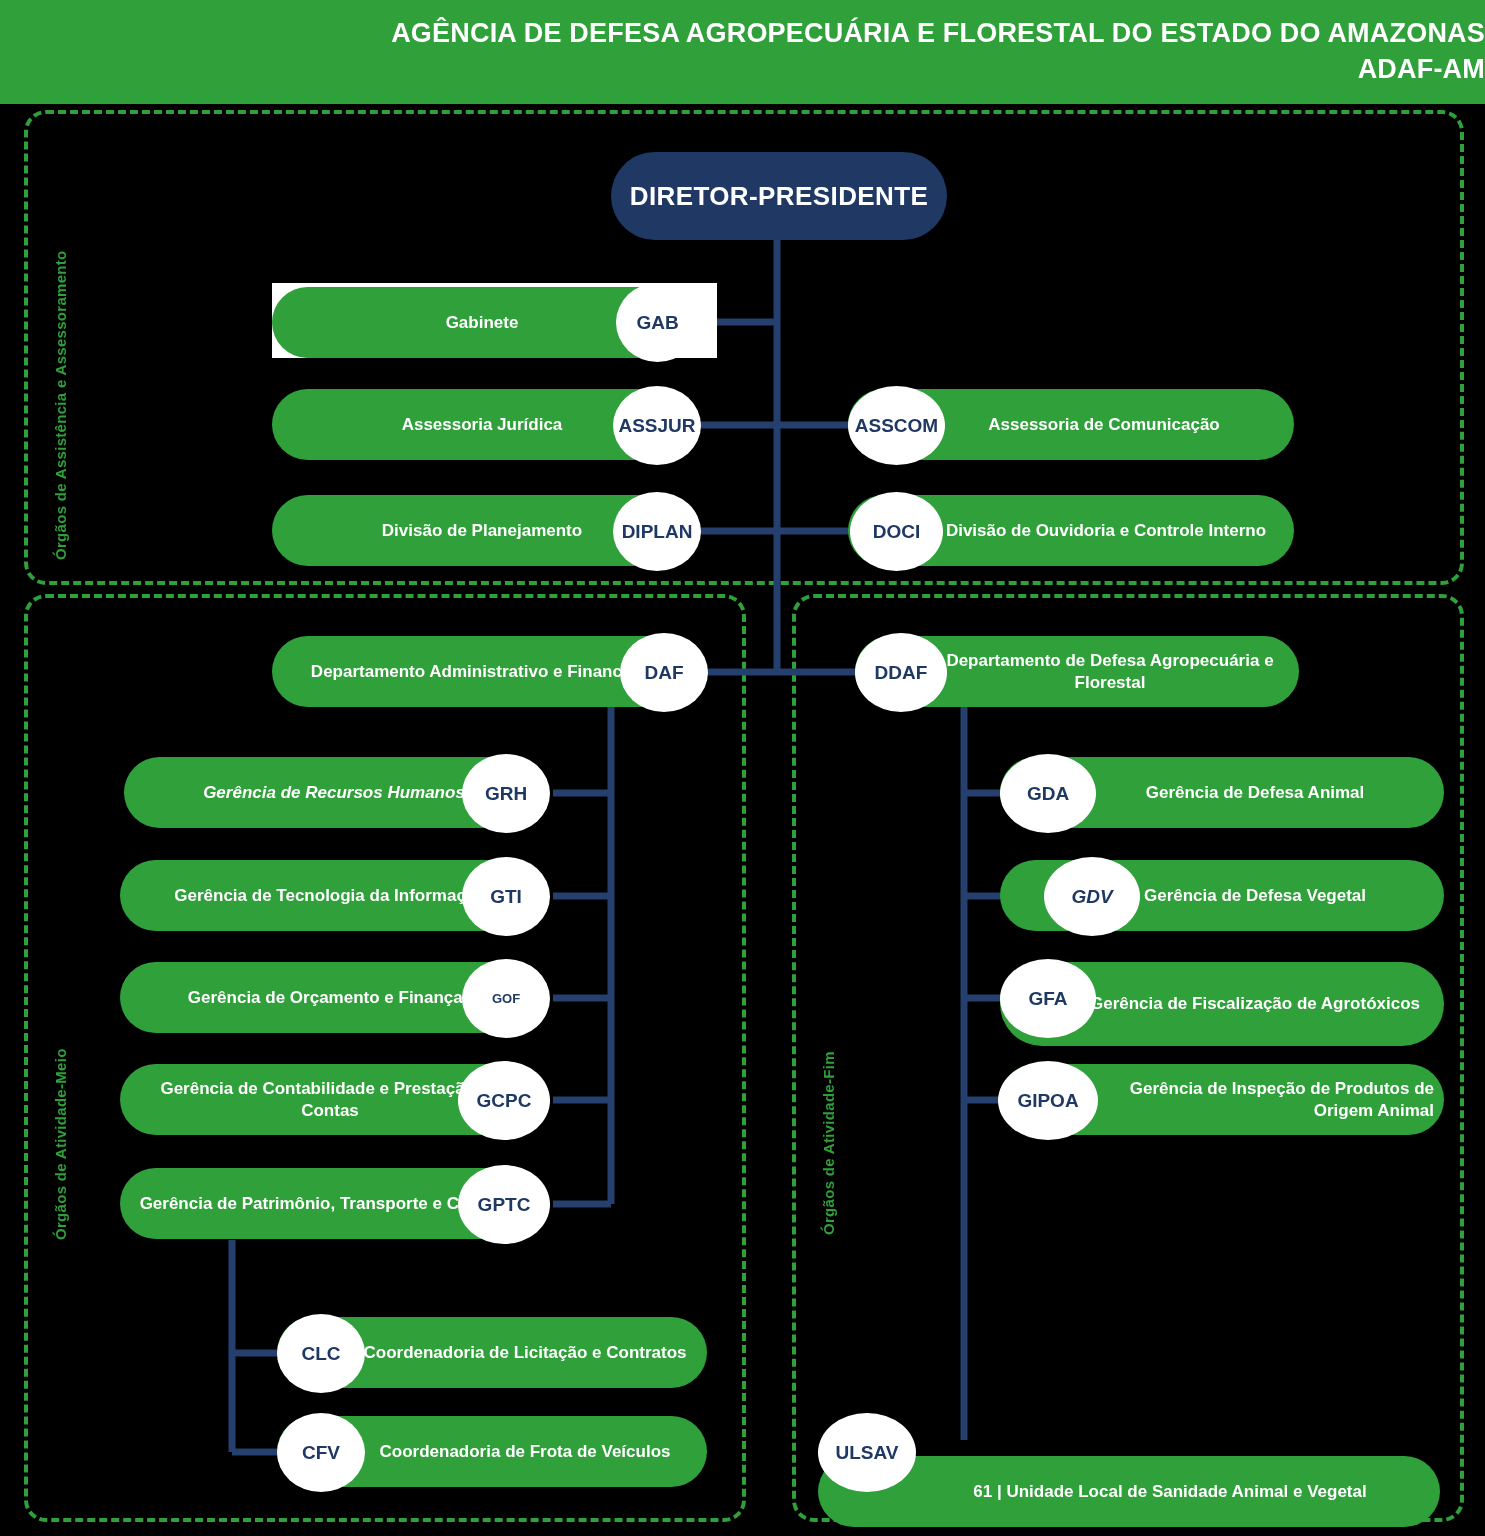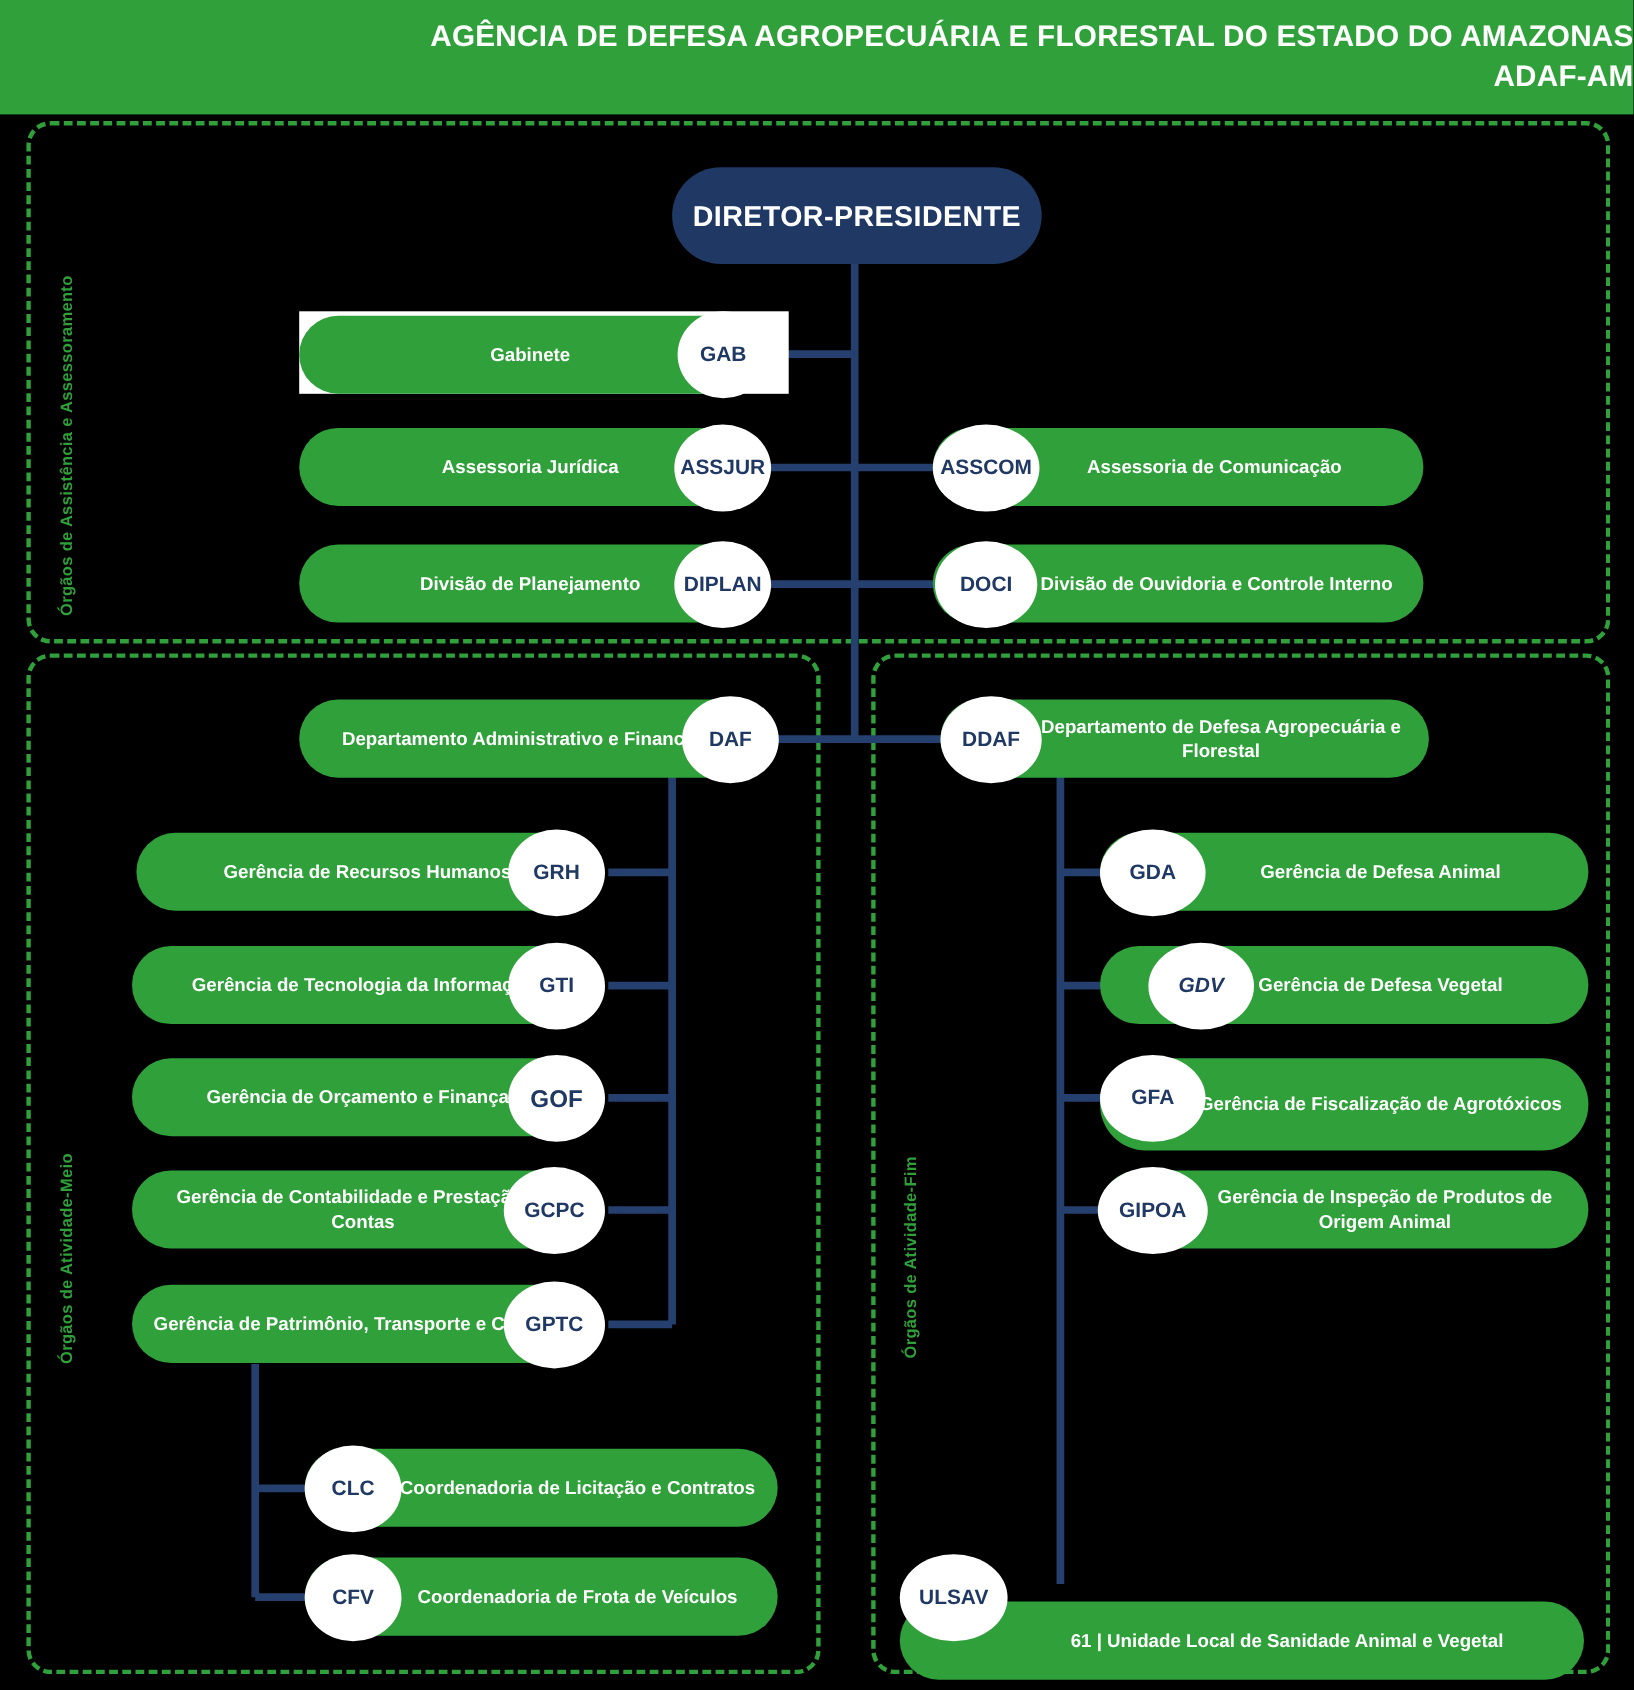--- a/index.html
+++ b/index.html
@@ -153,42 +153,42 @@
 <div class="node">
   <div class="pill" style="left:272px;top:636px;width:420px;height:71px;">
     <span class="ptext">Departamento Administrativo e Financeiro</span>
   </div>
   <div class="badge" style="left:620px;top:633px;width:88px;height:79px;font-size:19px;">
     <span>DAF</span>
   </div>
 </div>
 
 <div class="node">
-  <div class="pill" style="left:124px;top:757px;width:420px;height:71px;">
+  <div class="pill" style="left:124px;top:757px;width:420px;height:71px;font-style:italic;">
     <span class="ptext">Gerência de Recursos Humanos</span>
   </div>
   <div class="badge" style="left:462px;top:754px;width:88px;height:79px;font-size:19px;">
     <span>GRH</span>
   </div>
 </div>
 
 <div class="node">
   <div class="pill" style="left:120px;top:860px;width:420px;height:71px;">
     <span class="ptext">Gerência de Tecnologia da Informação</span>
   </div>
   <div class="badge" style="left:462px;top:857px;width:88px;height:79px;font-size:19px;">
     <span>GTI</span>
   </div>
 </div>
 
 <div class="node">
   <div class="pill" style="left:120px;top:962px;width:420px;height:71px;">
     <span class="ptext">Gerência de Orçamento e Finanças</span>
   </div>
-  <div class="badge" style="left:462px;top:959px;width:88px;height:79px;font-size:22px;">
+  <div class="badge" style="left:462px;top:959px;width:88px;height:79px;font-size:13px;">
     <span>GOF</span>
   </div>
 </div>
 
 <div class="node">
   <div class="pill" style="left:120px;top:1064px;width:420px;height:71px;">
     <span class="ptext">Gerência de Contabilidade e Prestação de Contas</span>
   </div>
   <div class="badge" style="left:458px;top:1061px;width:92px;height:79px;font-size:19px;">
     <span>GCPC</span>
@@ -253,21 +253,21 @@
   <div class="pill" style="left:1000px;top:962px;width:444px;height:84px;">
     <span class="ptext" style="padding-left:76px;">Gerência de Fiscalização de Agrotóxicos</span>
   </div>
   <div class="badge" style="left:1000px;top:959px;width:96px;height:79px;font-size:19px;">
     <span>GFA</span>
   </div>
 </div>
 
 <div class="node">
   <div class="pill" style="left:1000px;top:1064px;width:444px;height:71px;">
-    <span class="ptext" style="padding-left:84px;">Gerência de Inspeção de Produtos de Origem Animal</span>
+    <span class="ptext" style="padding-left:84px;text-align:right;">Gerência de Inspeção de Produtos de Origem Animal</span>
   </div>
   <div class="badge" style="left:998px;top:1061px;width:100px;height:79px;font-size:19px;">
     <span>GIPOA</span>
   </div>
 </div>
 
 <div class="node">
   <div class="pill" style="left:818px;top:1456px;width:622px;height:71px;">
     <span class="ptext" style="padding-left:92px;">61 | Unidade Local de Sanidade Animal e Vegetal</span>
   </div>

